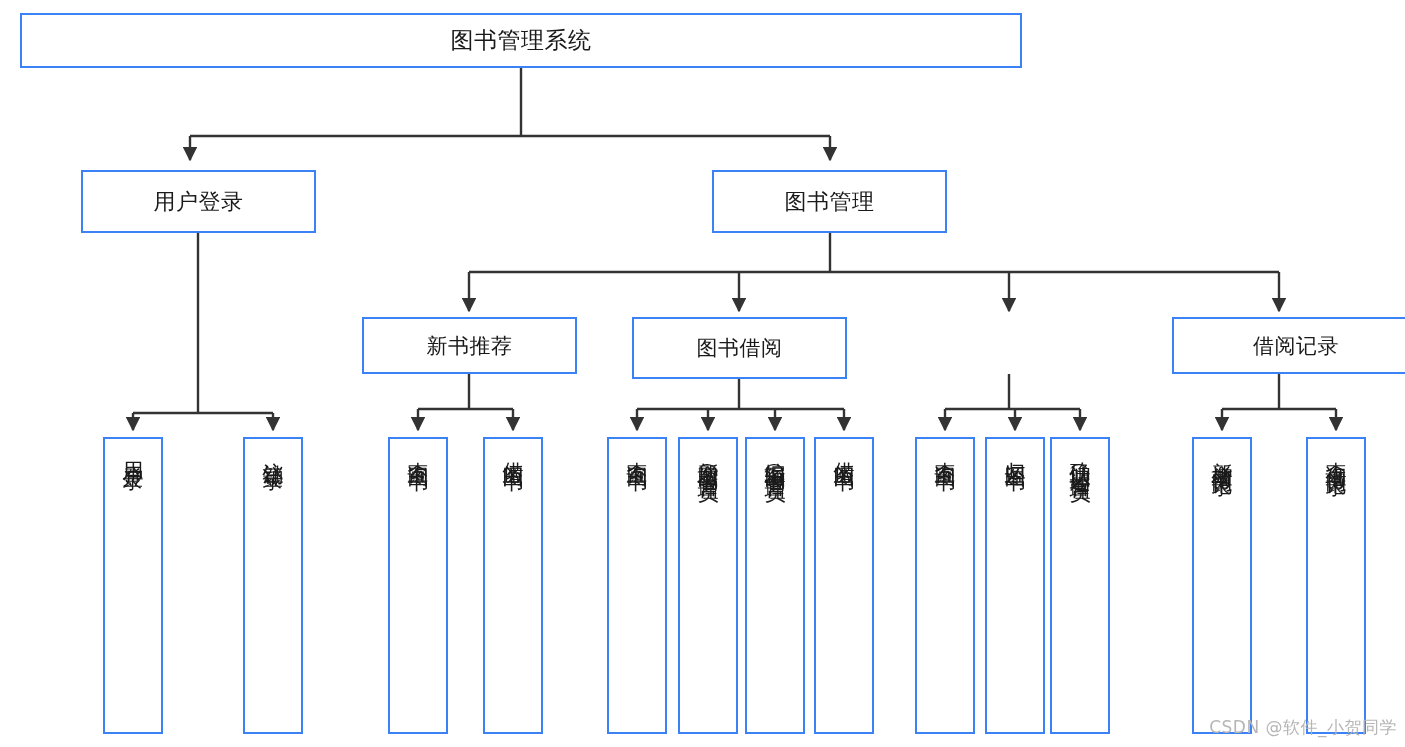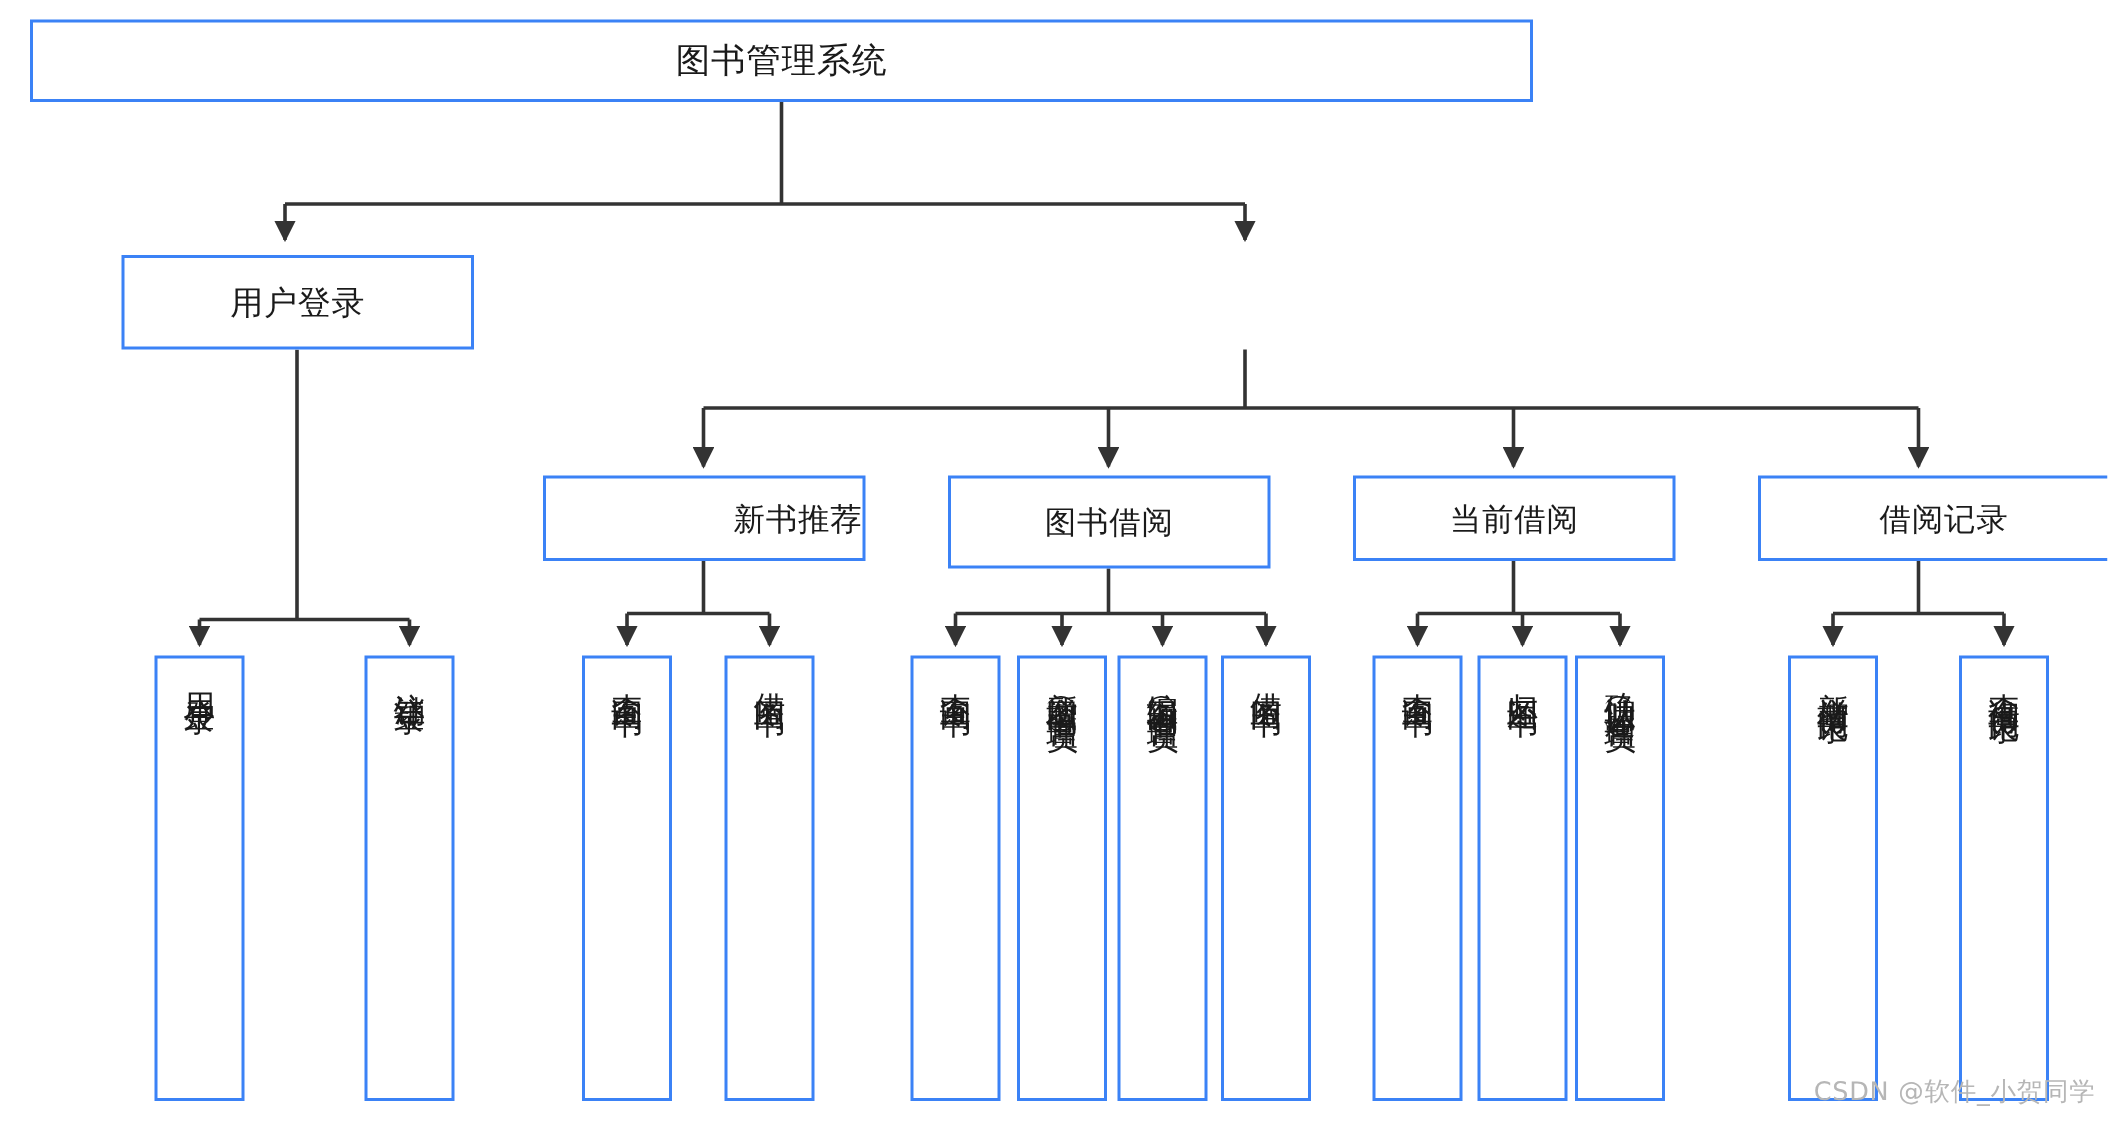--- a/index.html
+++ b/index.html
@@ -127,29 +127,29 @@
     </g>
   </svg>
 
   <div class="node lvl-root" style="left:20px; top:13px; width:1002px; height:55px;">
     <span class="node-label">图书管理系统</span>
   </div>
 
   <div class="node lvl-2" style="left:81px; top:170px; width:235px; height:63px;">
     <span class="node-label">用户登录</span>
   </div>
+  <div class="node lvl-2" style="left:712px; top:170px; width:235px; height:63px;">
+    <span class="node-label">图书管理</span>
+  </div>
 
-  <div class="node lvl-3" style="left:362px; top:317px; width:215px; height:57px;justify-content:flex-end;">
+  <div class="node lvl-3" style="left:362px; top:317px; width:215px; height:57px;">
     <span class="node-label">新书推荐</span>
   </div>
   <div class="node lvl-3" style="left:632px; top:317px; width:215px; height:62px;">
     <span class="node-label">图书借阅</span>
-  </div>
-  <div class="node lvl-3" style="left:902px; top:317px; width:215px; height:57px;">
-    <span class="node-label">当前借阅</span>
   </div>
   <div class="node lvl-3" style="left:1172px; top:317px; width:248px; height:57px;">
     <span class="node-label">借阅记录</span>
   </div>
 
   <div class="node leaf" style="left:103px; top:437px; width:60px; height:297px;">
     <span class="node-label">用户登录</span>
   </div>
   <div class="node leaf" style="left:243px; top:437px; width:60px; height:297px;">
     <span class="node-label">注销登录</span>

